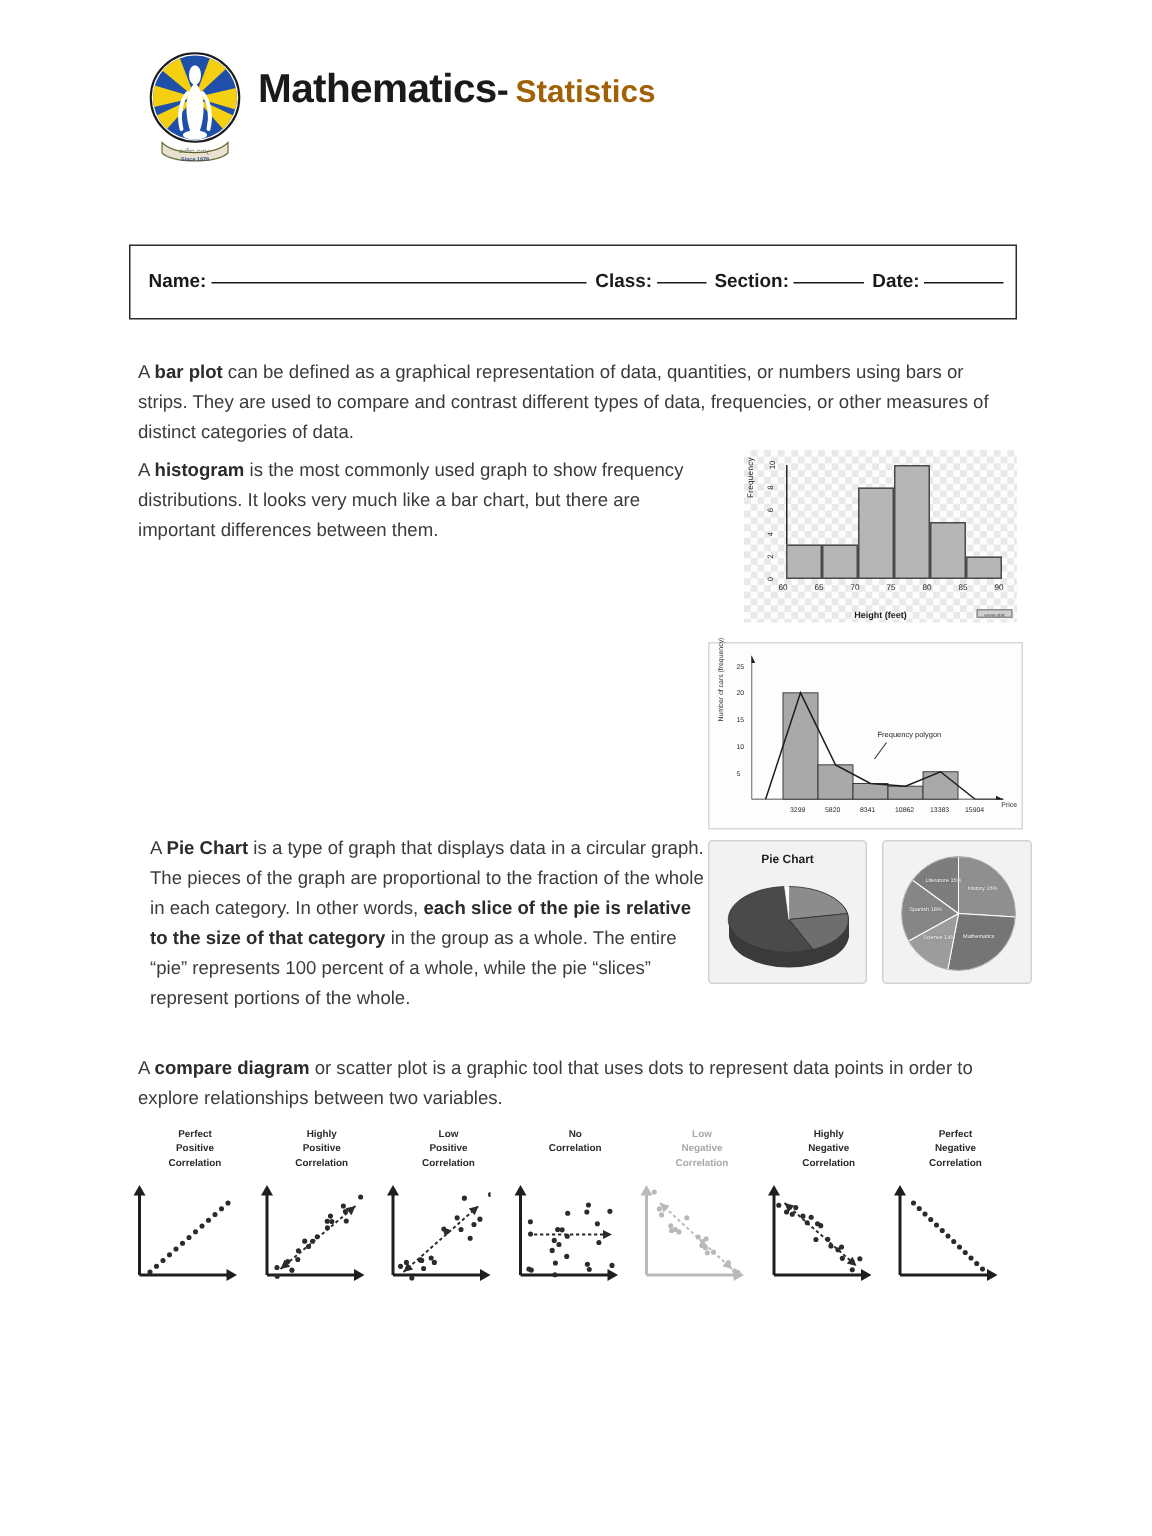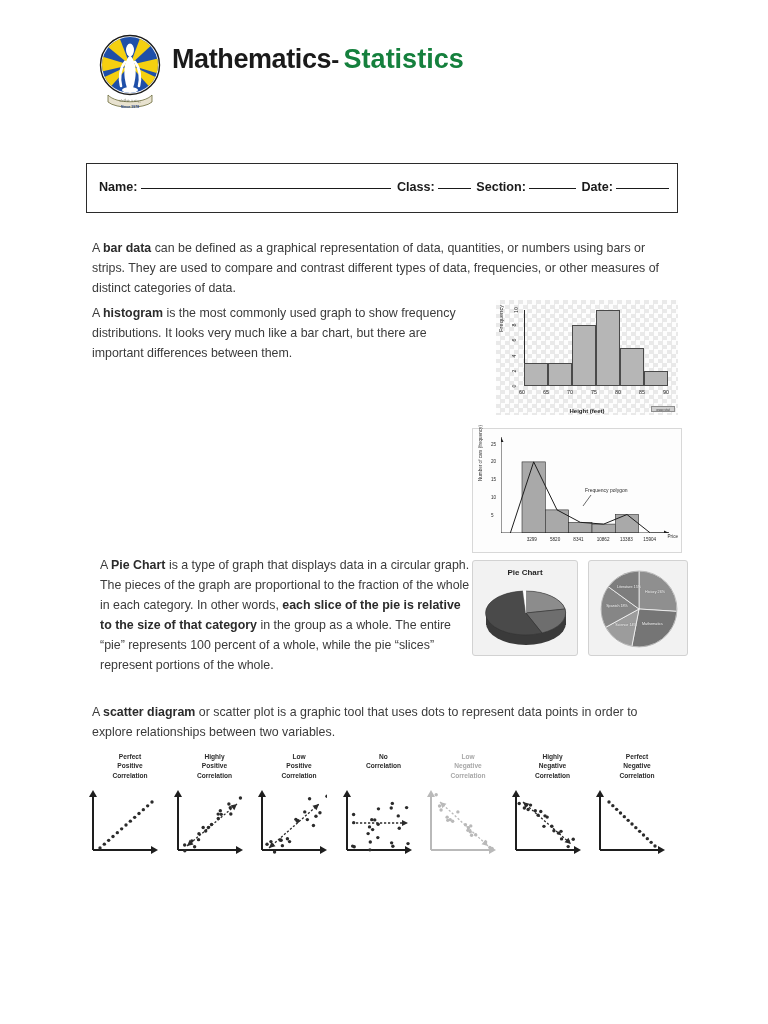--- a/index.html
+++ b/index.html
@@ -13,21 +13,21 @@
     position: relative;
   }
   .page { position: absolute; inset: 0; }
 
   
   .header { position: absolute; left: 92px; top: 28px; width: 600px; height: 82px; }
   .crest { position: absolute; left: 4px; top: 4px; width: 68px; height: 78px; }
   .title-wrap { position: absolute; left: 80px; top: 16px; }
   .title-main { font-size: 27px; font-weight: bold; color: #1a1a1a; letter-spacing: -0.4px; }
   .title-dash { font-size: 24px; font-weight: bold; color: #1a1a1a; }
-  .title-sub { font-size: 27px; font-weight: bold; color: #15803d; }
+  .title-sub { font-size: 21px; font-weight: bold; color: #a16207; }
 
   
   .topics {
     position: absolute; left: 92px; top: 112px; width: 540px;
     font-size: 12.4px; line-height: 1.55; color: #3b3b3b;
   }
 
   
   .namebox {
     position: absolute; left: 86px; top: 163px; width: 592px; height: 50px;
@@ -195,34 +195,34 @@
       </span>
       <span class="gap-md"></span>
       <span class="fld">
         <span class="fld-label">Date:</span>
         <span class="rule r-date"></span>
       </span>
     </div>
   </div>
 
   <div class="para p-bar">
-    <span>A </span><b>bar data</b><span> can be defined as a graphical representation of data, quantities, or numbers using bars or strips. They are used to compare and contrast different types of data, frequencies, or other measures of distinct categories of data.</span>
+    <span>A </span><b>bar plot</b><span> can be defined as a graphical representation of data, quantities, or numbers using bars or strips. They are used to compare and contrast different types of data, frequencies, or other measures of distinct categories of data.</span>
   </div>
 
   <div class="para p-hist">
     <span>A </span><b>histogram</b><span> is the most commonly used graph to show frequency distributions. It looks very much like a bar chart, but there are important differences between them.</span>
   </div>
 
 
   <div class="para p-pie">
     <span>A </span><b>Pie Chart</b><span> is a type of graph that displays data in a circular graph. The pieces of the graph are proportional to the fraction of the whole in each category. In other words, </span><b>each slice of the pie is relative to the size of that category</b><span> in the group as a whole. The entire “pie” represents 100 percent of a whole, while the pie “slices” represent portions of the whole.</span>
   </div>
 
   <div class="para p-scatter">
-    <span>A </span><b>scatter diagram</b><span> or scatter plot is a graphic tool that uses dots to represent data points in order to explore relationships between two variables.</span>
+    <span>A </span><b>compare diagram</b><span> or scatter plot is a graphic tool that uses dots to represent data points in order to explore relationships between two variables.</span>
   </div>
 
   <div class="fig-hist">
     <div class="hist-inner">
       <div class="hist-ylab">Frequency</div>
       <div id="hist-yticks">
           <div class="hist-ytick" style="left: 17px; top: 83px;">0</div>
           <div class="hist-ytick" style="left: 17px; top: 67.8px;">2</div>
           <div class="hist-ytick" style="left: 17px; top: 52.6px;">4</div>
           <div class="hist-ytick" style="left: 17px; top: 37.4px;">6</div>

